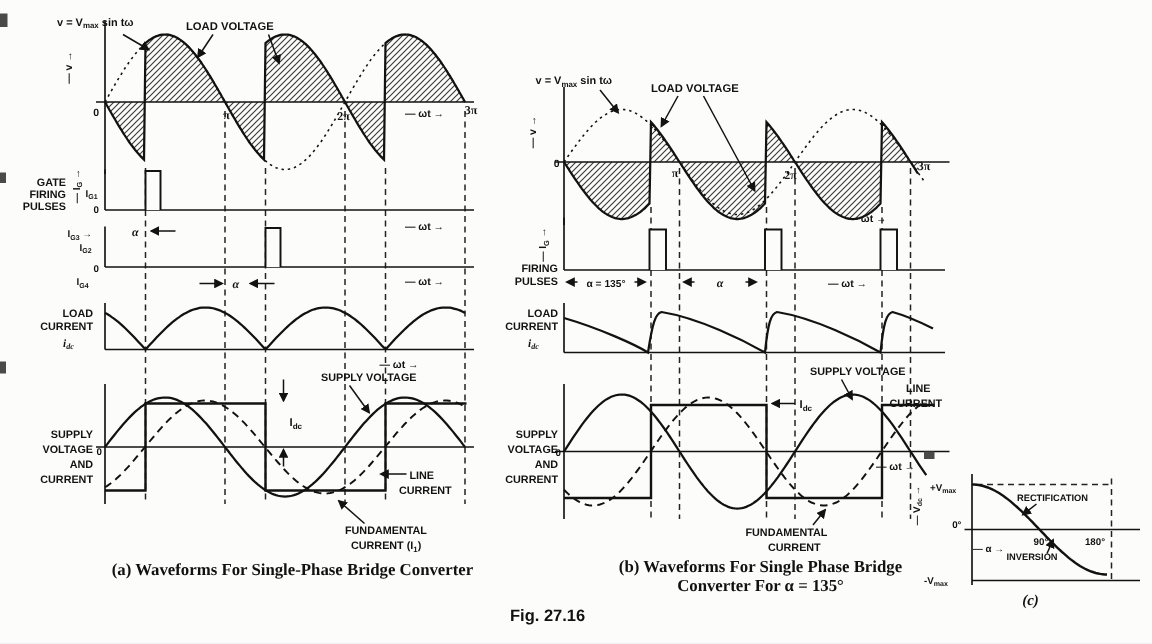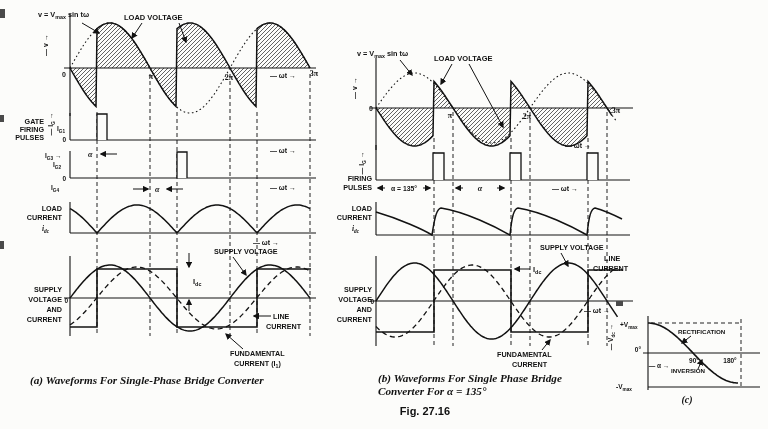--- a/index.html
+++ b/index.html
@@ -1,23 +1,23 @@
 <!DOCTYPE html>
 <html><head>
 <meta charset="utf-8">
 <style>
   html,body{margin:0;padding:0;background:#e8e8e8;}
   .stage{position:relative;width:768px;height:429px;background:#fcfcfa;overflow:hidden;
          font-family:"Liberation Sans",sans-serif;}
   svg{position:absolute;left:0;top:0;}
-  .cap{position:absolute;font-family:"Liberation Serif",serif;
-       font-style:italic;font-weight:700;font-size:11.2px;color:#111;line-height:12px;}
+  .cap{position:absolute;text-align:center;font-family:"Liberation Serif",serif;
+       font-weight:700;font-size:11.2px;color:#111;line-height:12px;}
   .cap-a{left:30px;width:330px;}
   .cap-b{left:378px;width:258px;}
-  .figlabel{position:absolute;left:340px;width:110px;top:405px;text-align:right;
+  .figlabel{position:absolute;left:340px;width:110px;top:405px;text-align:left;
             font-weight:700;font-size:11px;color:#111;font-family:"Liberation Sans",sans-serif;}
 </style>
 </head>
 <body>
 
 <div class="stage">
   <svg id="cv" width="768" height="429" viewBox="0 0 768 429">
       <defs>
         <marker id="ah" viewBox="0 0 10 10" refX="8" refY="5" markerWidth="6.5" markerHeight="6.5" orient="auto-start-reverse">
           <path d="M0,0 L10,5 L0,10 z" fill="#121212"></path>

